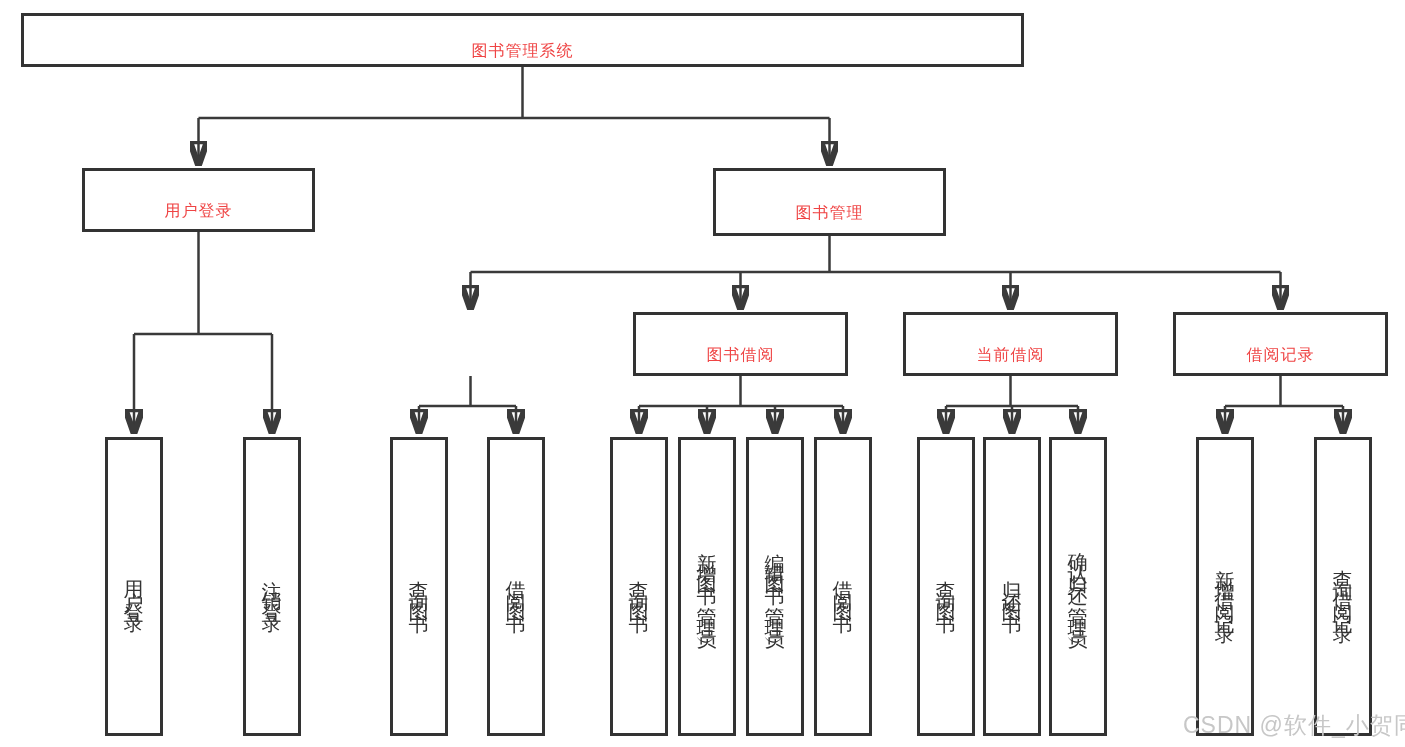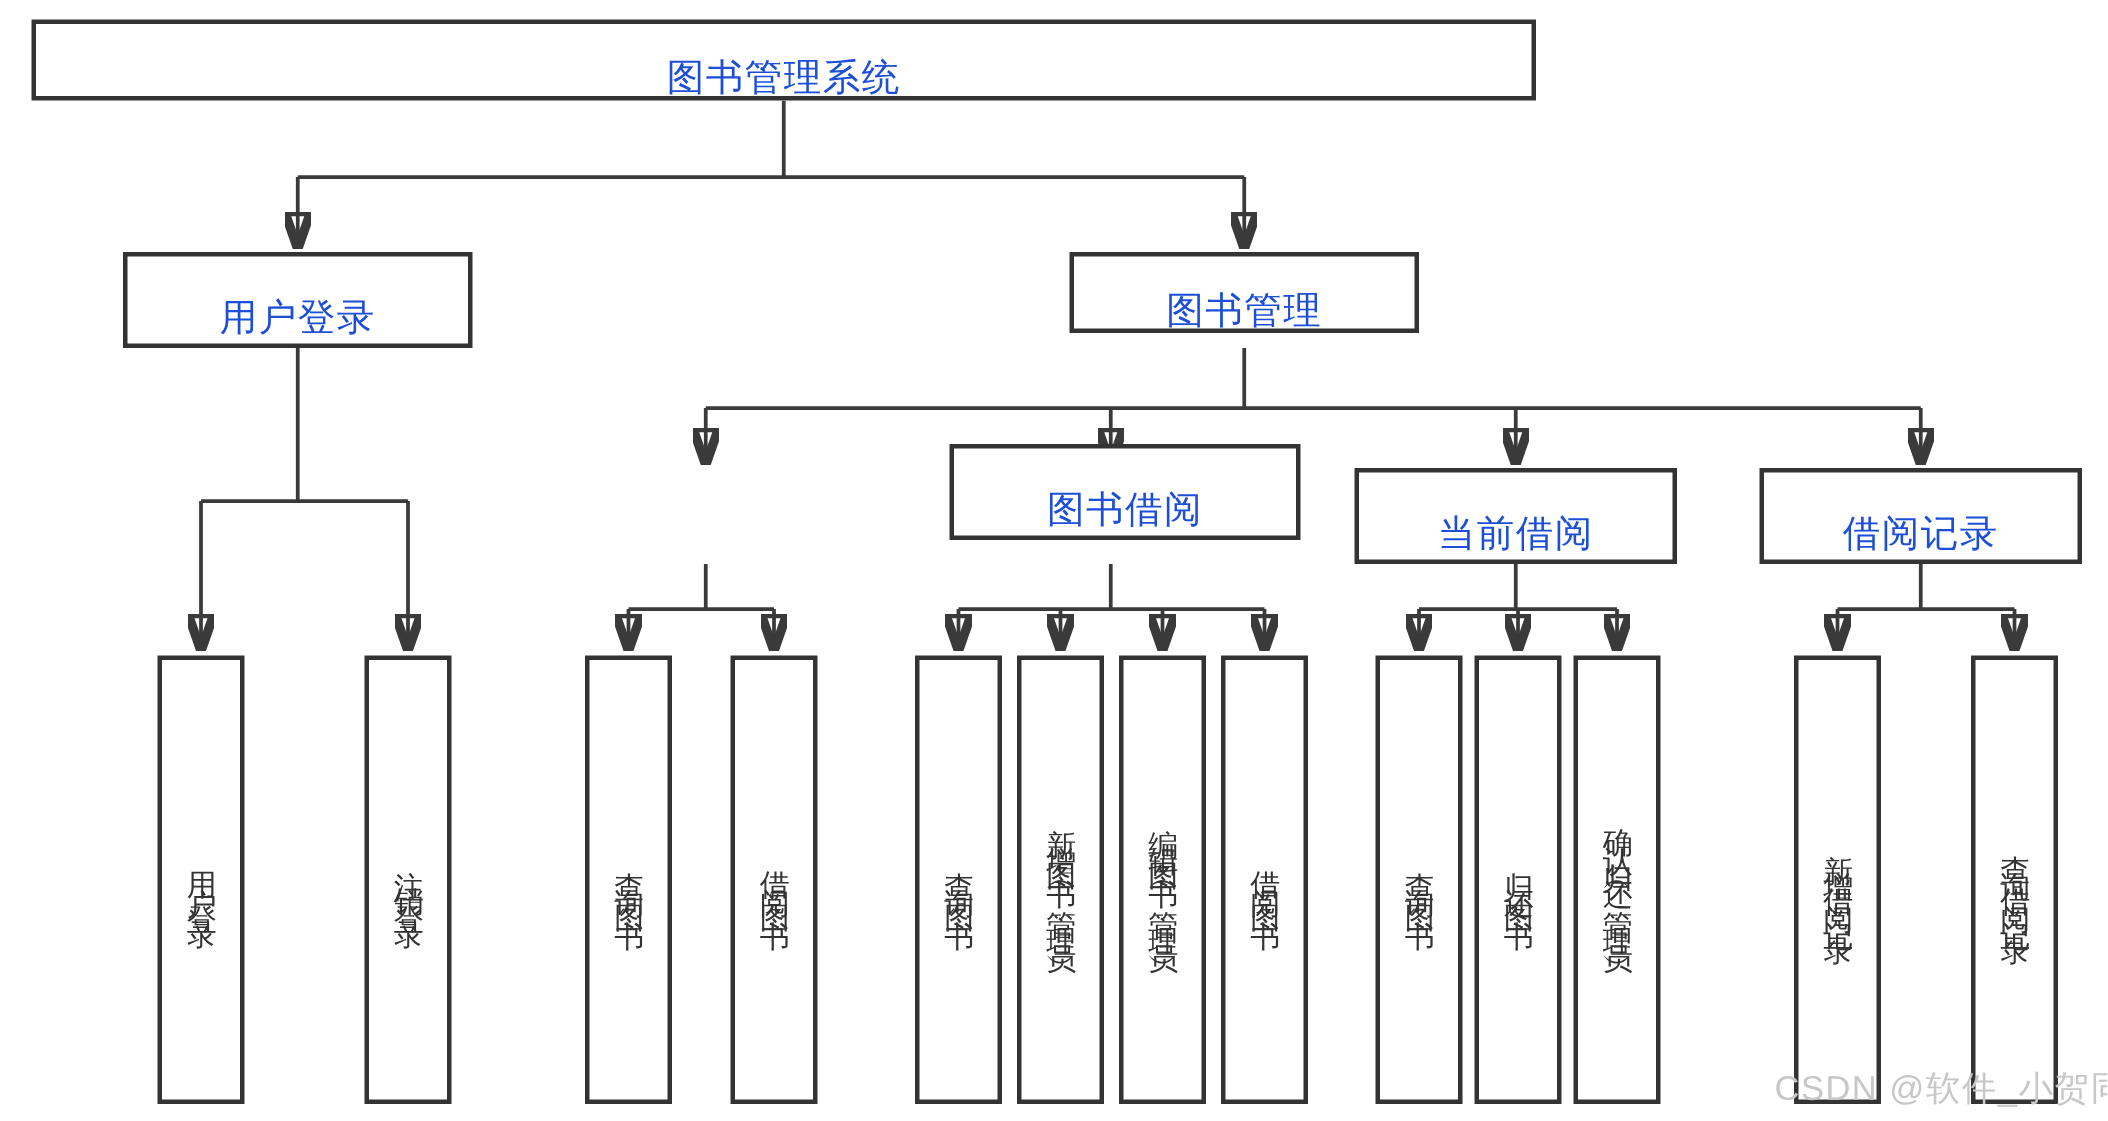--- a/index.html
+++ b/index.html
@@ -6,21 +6,21 @@
   .stage{
     position:relative;width:1405px;height:747px;background:#ffffff;overflow:hidden;
     font-family:"Liberation Sans",sans-serif;color:#333333;
   }
   .edges{position:absolute;left:0;top:0;width:1405px;height:747px;}
   .edges path{stroke:#3a3a3a;stroke-width:2.5;fill:none;}
   .box{
     position:absolute;box-sizing:border-box;border:3px solid #333333;background:#ffffff;
     display:flex;align-items:center;justify-content:center;
   }
-  .hlabel{font-size:25px;letter-spacing:1px;color:#1d4ed8;white-space:nowrap;margin-top:22px;}
+  .hlabel{font-size:16px;letter-spacing:1px;color:#ef4444;white-space:nowrap;margin-top:22px;}
   .vlabel{
     writing-mode:vertical-rl;text-orientation:mixed;
     font-size:20px;letter-spacing:11px;line-height:1;color:#333333;white-space:nowrap;
   }
   .watermark{
     position:absolute;left:1183px;top:710px;font-size:23px;letter-spacing:1px;
     color:#c7c7c7;white-space:nowrap;
   }
 </style>
 </head>
@@ -76,25 +76,25 @@
     <path d="M1343,406 V434" marker-end="url(#ah)"></path>
   </svg>
 
   <div class="box" style="left:21px;top:13px;width:1003px;height:54px">
     <span class="hlabel">图书管理系统</span>
   </div>
 
   <div class="box" style="left:82px;top:168px;width:233px;height:64px">
     <span class="hlabel">用户登录</span>
   </div>
-  <div class="box" style="left:713px;top:168px;width:233px;height:54px">
+  <div class="box" style="left:713px;top:168px;width:233px;height:68px">
     <span class="hlabel">图书管理</span>
   </div>
 
-  <div class="box" style="left:633px;top:296px;width:234px;height:64px">
+  <div class="box" style="left:633px;top:312px;width:215px;height:64px">
     <span class="hlabel">图书借阅</span>
   </div>
   <div class="box" style="left:903px;top:312px;width:215px;height:64px">
     <span class="hlabel">当前借阅</span>
   </div>
   <div class="box" style="left:1173px;top:312px;width:215px;height:64px">
     <span class="hlabel">借阅记录</span>
   </div>
 
   <div class="box" style="left:105px;top:437px;width:58px;height:299px">

